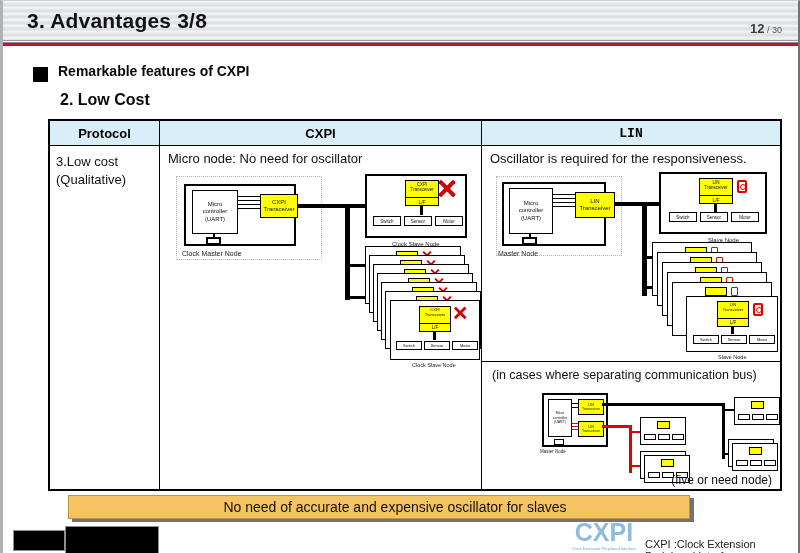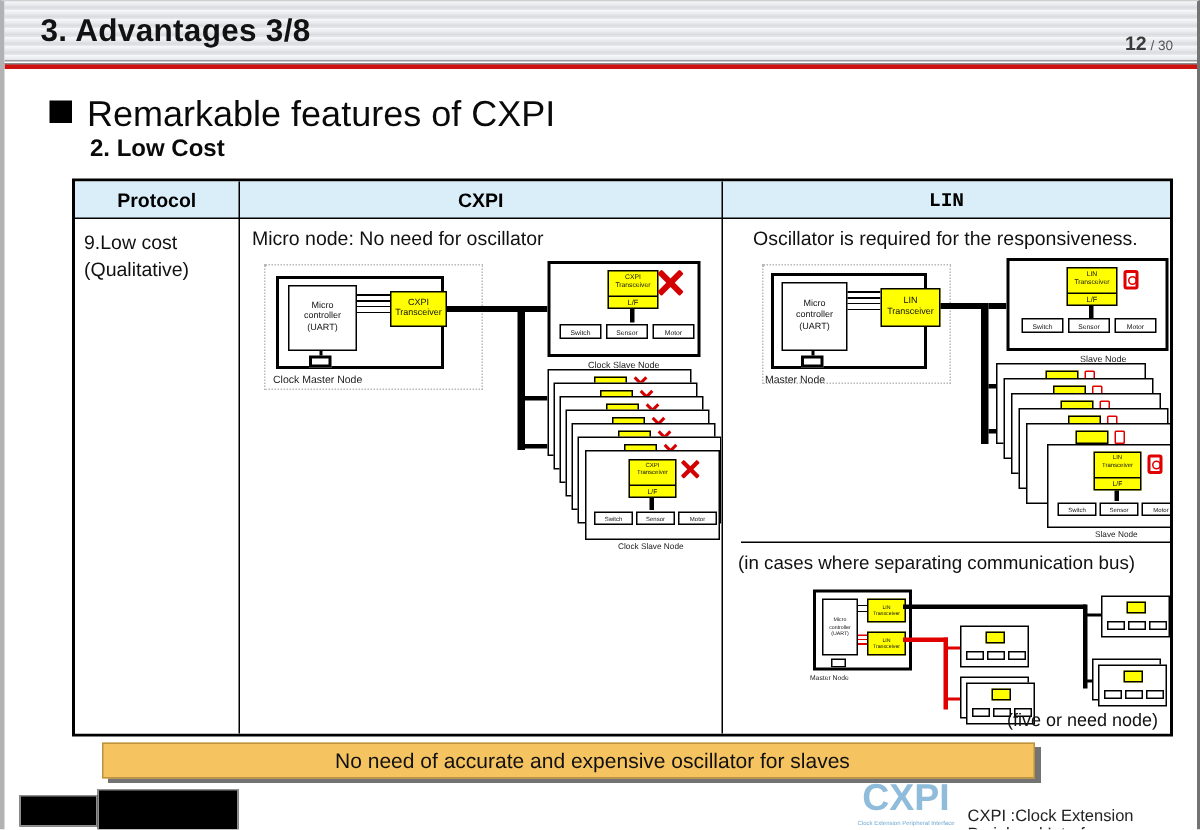--- a/index.html
+++ b/index.html
@@ -11,21 +11,21 @@
   .titlebar { position:absolute; left:0; top:0; width:100%; height:40px;
     background:repeating-linear-gradient(180deg,#f6f7f9 0px,#e9ebee 2px,#dadce0 4px,#e9ebee 6px);
     border-bottom:1px solid #9a9aa0; }
   .title { position:absolute; left:24px; top:8px; font-size:21px; font-weight:bold; color:#121212; letter-spacing:0.2px; }
   .pagenum { position:absolute; right:16px; top:20px; color:#3a3a3a; font-size:13px; font-weight:bold; }
   .pagenum .pagetotal { font-size:9px; font-weight:normal; color:#555; }
   .redline { position:absolute; left:0; top:41px; width:100%; height:4px; background:#ce1212; border-top:1px solid #8a8a8a; }
 
   
   .sq { position:absolute; left:30px; top:66px; width:15px; height:15px; background:#000; }
-  .headline { position:absolute; left:55px; top:62px; font-size:24px; font-weight:400; color:#0a0a0a; }
+  .headline { position:absolute; left:55px; top:62px; font-size:14px; font-weight:700; color:#0a0a0a; }
   .subheadline { position:absolute; left:57px; top:90px; font-size:16px; font-weight:bold; color:#0a0a0a; }
 
   
   .cmp-table { position:absolute; left:45px; top:118px; width:734px; height:372px;
     border:2px solid #000; background:#fff; display:grid;
     grid-template-columns:110px 322px 1fr; grid-template-rows:25px 1fr; }
   .th { border-right:1px solid #000; border-bottom:1px solid #000; background:#d9eef8;
         display:flex; align-items:center; justify-content:center; font-size:13px; font-weight:bold; color:#000; }
   .th.last { border-right:none;font-family:Liberation Mono, monospace; }
   .td { border-right:1px solid #000; position:relative; overflow:hidden; background:#fff; }
@@ -65,21 +65,21 @@
   .xmini::before { transform:rotate(45deg); } .xmini::after { transform:rotate(-45deg); }
   .oscicon { position:absolute; width:10px; height:13px; border:2px solid #e00000; border-radius:2px; background:#fff; }
   .oscicon::after { content:""; position:absolute; left:1px; top:2px; width:4px; height:4px; border:1px solid #e00000; border-radius:50%; }
   .oscmini { position:absolute; width:7px; height:9px; border:1px solid #e00000; border-radius:1px; background:#fff; }
   .mini-card { position:absolute; background:#fff; border:1px solid #000; }
   .ymini { position:absolute; width:22px; height:9px; background:#ffff00; border:1px solid #000; }
   .sgroup { position:absolute; width:46px; height:28px; border:1px solid #000; background:#fff; }
   .sgy { position:absolute; left:16px; top:3px; width:13px; height:8px; background:#ffff00; border:1px solid #000; }
   .sgd { position:absolute; top:16px; width:12px; height:6px; border:1px solid #000; background:#fff; }
 
-  .lin-top { position:absolute; left:12px; top:0; right:0; height:216px; border-bottom:1px solid #000; }
+  .lin-top { position:absolute; left:0; top:0; right:0; height:216px; border-bottom:1px solid #000; }
   .lin-bottom { position:absolute; left:0; top:217px; right:0; bottom:0; }
   .subcap { position:absolute; left:10px; top:5px; font-size:12.5px; color:#111; }
   .subnote { position:absolute; right:8px; bottom:2px; font-size:12px; color:#111; }
 
   
   .banner { position:absolute; left:65px; top:494px; width:622px; height:24px; background:#f5c360;
             border:1px solid #bd9340; box-shadow:4px 3px 0 rgba(40,40,40,0.65);
             display:flex; align-items:center; justify-content:center; font-size:14px; color:#111;padding-left:32px; }
   .blackbox { position:absolute; background:#000; border:1px solid #8f8f8f; }
   .logo { position:absolute; left:566px; top:519px; width:70px; text-align:center; }
@@ -102,21 +102,21 @@
   <div class="headline">Remarkable features of CXPI</div>
   <div class="subheadline">2. Low Cost</div>
 
   <div class="cmp-table">
     <div class="th">Protocol</div>
     <div class="th">CXPI</div>
     <div class="th last">LIN</div>
 
     <div class="td">
       <div class="rowlabel">
-        <div>9.Low cost</div>
+        <div>3.Low cost</div>
         <div>(Qualitative)</div>
       </div>
     </div>
 
     <div class="td">
       <div class="caption">Micro node: No need for oscillator</div>
 
       <div class="dotted" style="left:16px;top:30px;width:146px;height:84px"></div>
 
       <div class="box b2" style="left:24px;top:38px;width:112px;height:62px"></div>

